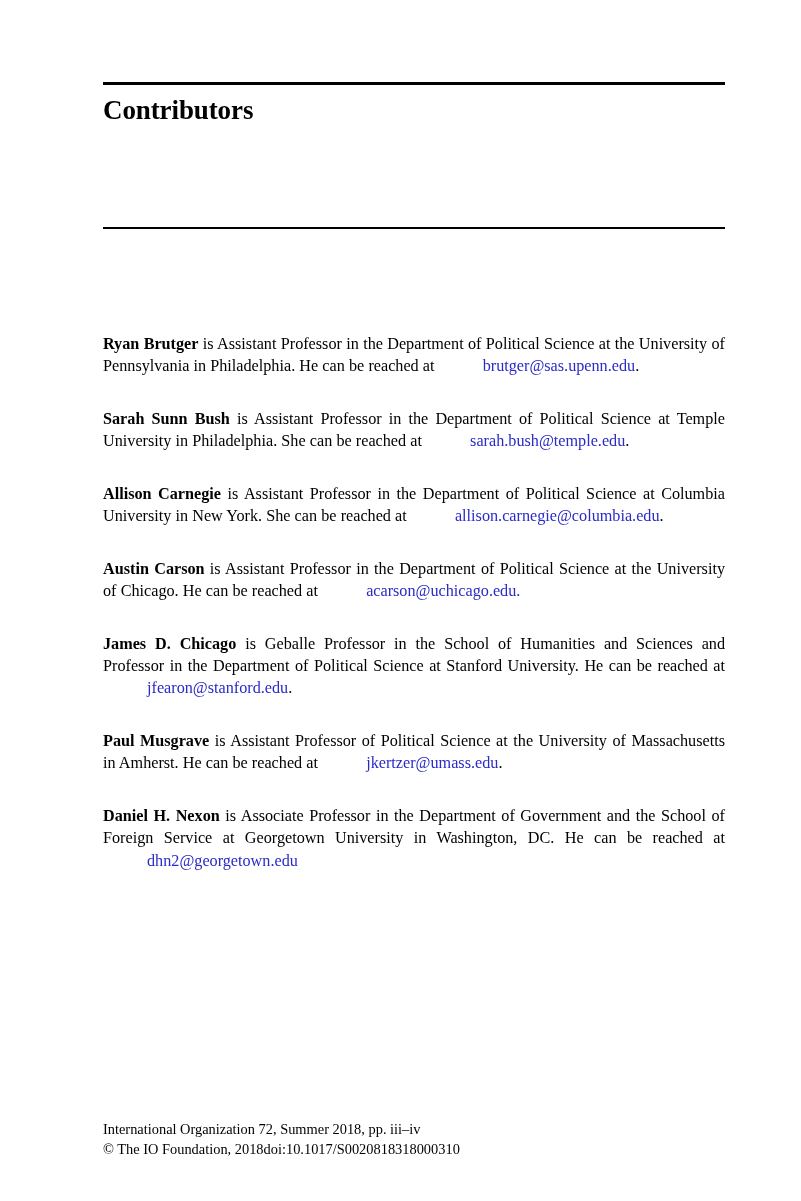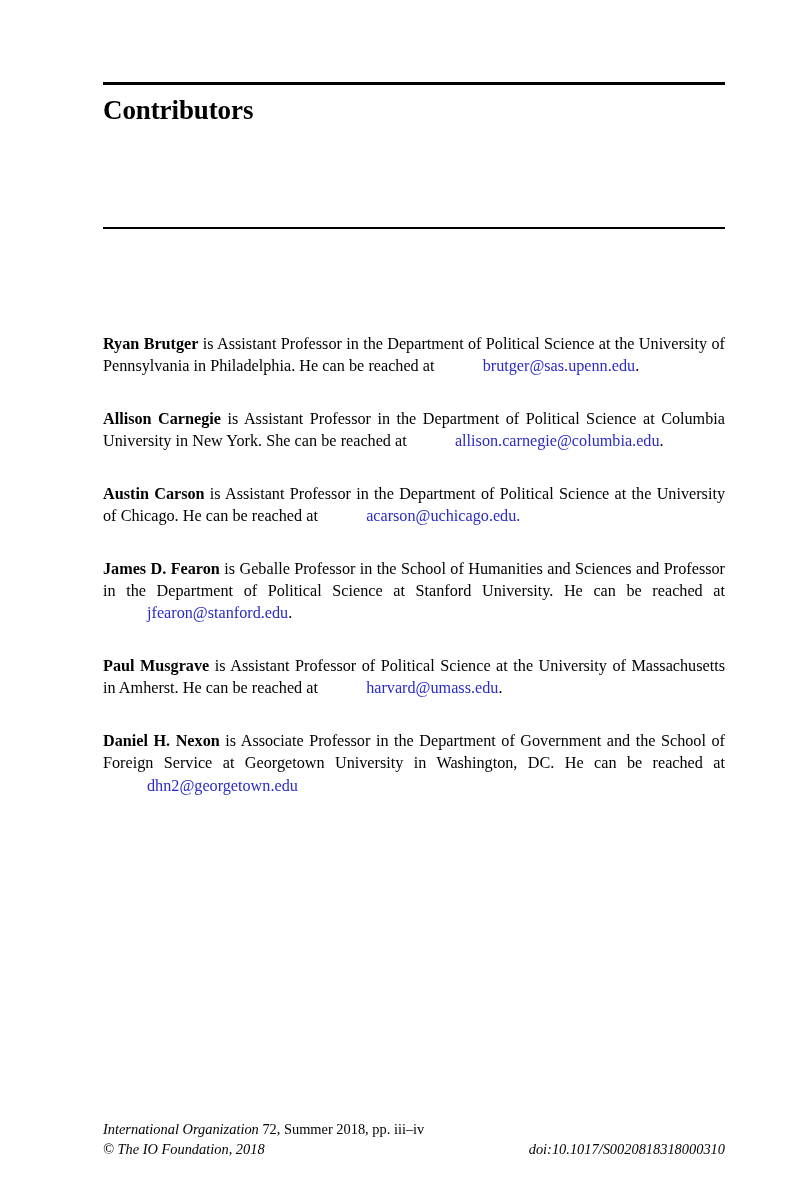--- a/index.html
+++ b/index.html
@@ -97,28 +97,26 @@
     top: 1120px;
     width: 622px;
     font-size: 14.4px;
     line-height: 19.5px;
     color: #000000;
   }
   #footer-line-journal {
     white-space: nowrap;
   }
   .journal-title {
-    font-style: italic;
   }
   #footer-line-bottom {
     display: flex;
-    justify-content: space-between;
+    justify-content: flex-start;
     align-items: baseline;
     width: 622px;
-    font-style: italic;
   }
   #footer-doi {
     text-align: right;
     white-space: nowrap;
   }
   #footer-copyright {
     white-space: nowrap;
   }
 </style>
 </head>
@@ -134,36 +132,39 @@
   <div id="header-rule-bottom-wrap">
     <div class="rule-thin"></div>
   </div>
 
   <div id="contributors-list">
 
     <p class="contributor-entry">
       <span class="contributor-name">Ryan Brutger</span><span> is Assistant Professor in the Department of Political Science at the University of Pennsylvania in Philadelphia. He can be reached at </span><a class="contributor-email" href="#">brutger@sas.upenn.edu</a><span class="period-plain">.</span>
     </p>
 
+    <p class="contributor-entry">
+      <span class="contributor-name">Sarah Sunn Bush</span><span> is Assistant Professor in the Department of Political Science at Temple University in Philadelphia. She can be reached at </span><a class="contributor-email" href="#">sarah.bush@temple.edu</a><span class="period-plain">.</span>
+    </p>
 
     <p class="contributor-entry">
       <span class="contributor-name">Allison Carnegie</span><span> is Assistant Professor in the Department of Political Science at Columbia University in New York. She can be reached at </span><a class="contributor-email" href="#">allison.carnegie@columbia.edu</a><span class="period-plain">.</span>
     </p>
 
     <p class="contributor-entry">
       <span class="contributor-name">Austin Carson</span><span> is Assistant Professor in the Department of Political Science at the University of Chicago. He can be reached at </span><a class="contributor-email" href="#">acarson@uchicago.edu</a><span class="period-link">.</span>
     </p>
 
     <p class="contributor-entry">
-      <span class="contributor-name">James D. Fearon</span><span> is Geballe Professor in the School of Humanities and Sciences and Professor in the Department of Political Science at Stanford University. He can be reached at </span><a class="contributor-email" href="#">jfearon@stanford.edu</a><span class="period-plain">.</span>
+      <span class="contributor-name">James D. Chicago</span><span> is Geballe Professor in the School of Humanities and Sciences and Professor in the Department of Political Science at Stanford University. He can be reached at </span><a class="contributor-email" href="#">jfearon@stanford.edu</a><span class="period-plain">.</span>
     </p>
 
 
     <p class="contributor-entry">
-      <span class="contributor-name">Paul Musgrave</span><span> is Assistant Professor of Political Science at the University of Massachusetts in Amherst. He can be reached at </span><a class="contributor-email" href="#">harvard@umass.edu</a><span class="period-plain">.</span>
+      <span class="contributor-name">Paul Musgrave</span><span> is Assistant Professor of Political Science at the University of Massachusetts in Amherst. He can be reached at </span><a class="contributor-email" href="#">jkertzer@umass.edu</a><span class="period-plain">.</span>
     </p>
 
     <p class="contributor-entry">
       <span class="contributor-name">Daniel H. Nexon</span><span> is Associate Professor in the Department of Government and the School of Foreign Service at Georgetown University in Washington, DC. He can be reached at </span><a class="contributor-email" href="#">dhn2@georgetown.edu</a><span class="period-plain"></span>
     </p>
 
   </div>
 
   <div id="footer-block">
     <div id="footer-line-journal"><span class="journal-title">International Organization</span><span> 72, Summer 2018, pp. iii–iv</span></div>

